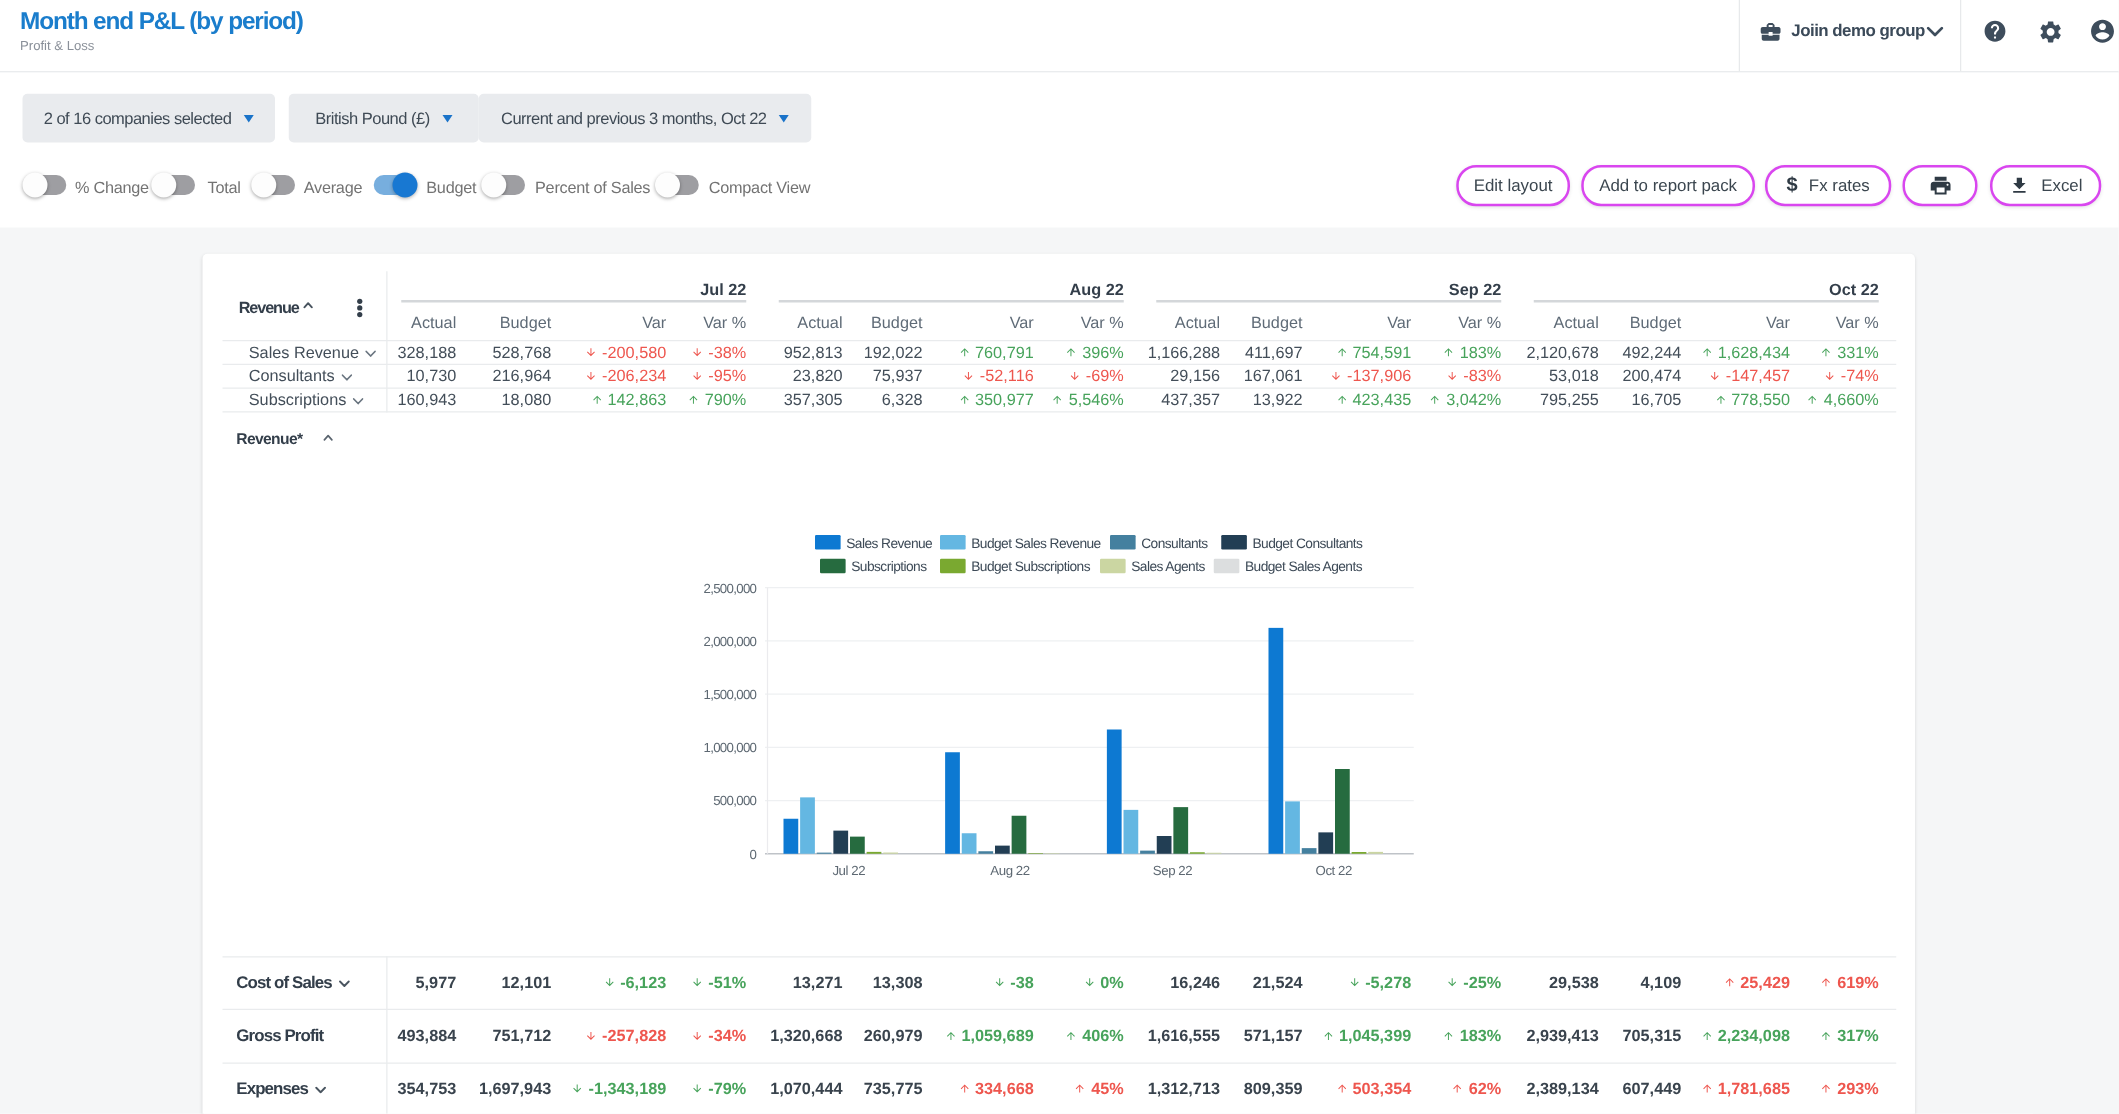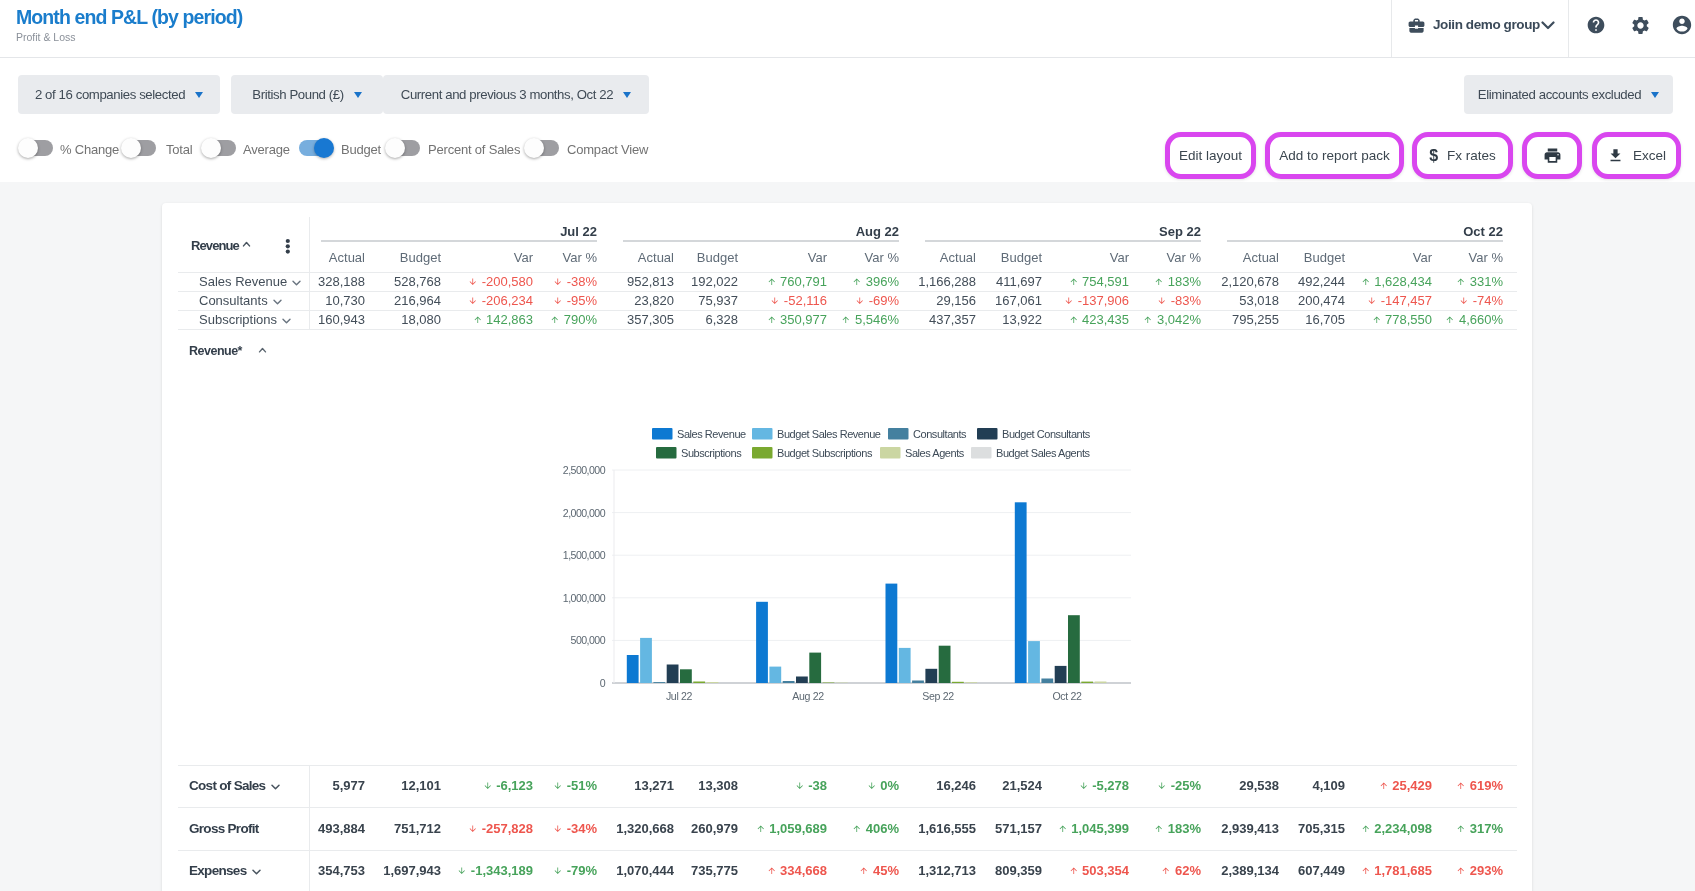--- a/index.html
+++ b/index.html
@@ -7,21 +7,21 @@
 .abs{position:absolute;}
 .hdr{position:absolute;top:0;left:0;width:1695px;height:58px;background:#fff;border-bottom:1px solid #e4e6e9;}
 .filters{position:absolute;top:58px;left:0;width:1695px;height:124px;background:#fff;}
 .chip{position:absolute;top:17px;height:39px;background:#e9ebee;border-radius:4px;display:flex;align-items:center;justify-content:center;font-size:13.2px;letter-spacing:-0.4px;color:#3f4a55;}
 .caret{display:inline-block;width:0;height:0;border-left:4.5px solid transparent;border-right:4.5px solid transparent;border-top:6px solid #1a73c9;margin-left:10px;}
 .tgl{position:absolute;top:82px;width:33px;height:16px;border-radius:8px;background:#9e9ea2;}
 .tgl .knob{position:absolute;left:-2px;top:-2px;width:20px;height:20px;border-radius:50%;background:#fdfdfd;box-shadow:0 1px 3px rgba(0,0,0,0.35);}
 .tgl.on{background:#77aede;}
 .tgl.on .knob{left:15px;background:#1878d2;box-shadow:0 1px 3px rgba(0,0,0,0.3);}
 .tlbl{position:absolute;top:84px;font-size:13px;letter-spacing:-0.2px;color:#737373;}
-.btn{position:absolute;top:74px;height:47px;background:#fff;border:5px solid #d946ef;border-radius:16px;box-shadow:0 1px 3px rgba(60,64,67,0.15);display:flex;align-items:center;justify-content:center;font-size:13.5px;color:#3b464f;}
+.btn{position:absolute;top:74px;height:33px;background:#fff;border:2px solid #d946ef;border-radius:16px;box-shadow:0 1px 3px rgba(60,64,67,0.15);display:flex;align-items:center;justify-content:center;font-size:13.5px;color:#3b464f;}
 .card{position:absolute;left:162px;top:203px;width:1370px;height:700px;background:#fff;border-radius:4px;box-shadow:0 1px 3px rgba(0,0,0,0.12);}
 .cell{position:absolute;font-size:13px;color:#434e59;text-align:right;white-space:nowrap;}
 .cellb{position:absolute;font-size:13px;font-weight:bold;color:#39434d;text-align:right;white-space:nowrap;}
 .hline{position:absolute;left:178px;width:1339px;height:1px;background:#e9ebed;}
 .red{color:#ee564e;}
 .grn{color:#47a35b;}
 </style></head><body>
 
 <div class="hdr">
 <div class="abs" style="left:16px;top:6px;font-size:19.5px;letter-spacing:-0.9px;font-weight:bold;color:#1a7dcc;">Month end P&amp;L (by period)</div>
@@ -49,24 +49,20 @@
 <div class="chip" style="left:18px;width:202px;">
       <span>2 of 16 companies selected</span>
       <span class="caret"></span>
     </div>
 <div class="chip" style="left:231px;width:152px;">
       <span>British Pound (£)</span>
       <span class="caret"></span>
     </div>
 <div class="chip" style="left:383px;width:266px;">
       <span>Current and previous 3 months, Oct 22</span>
-      <span class="caret"></span>
-    </div>
-<div class="chip" style="left:1464px;width:209px;">
-      <span>Eliminated accounts excluded</span>
       <span class="caret"></span>
     </div>
 <div class="tgl" style="left:20px;">
       <div class="knob"></div>
     </div>
 <div class="tlbl" style="left:60px;">% Change</div>
 <div class="tgl" style="left:123px;">
       <div class="knob"></div>
     </div>
 <div class="tlbl" style="left:166px;">Total</div>

